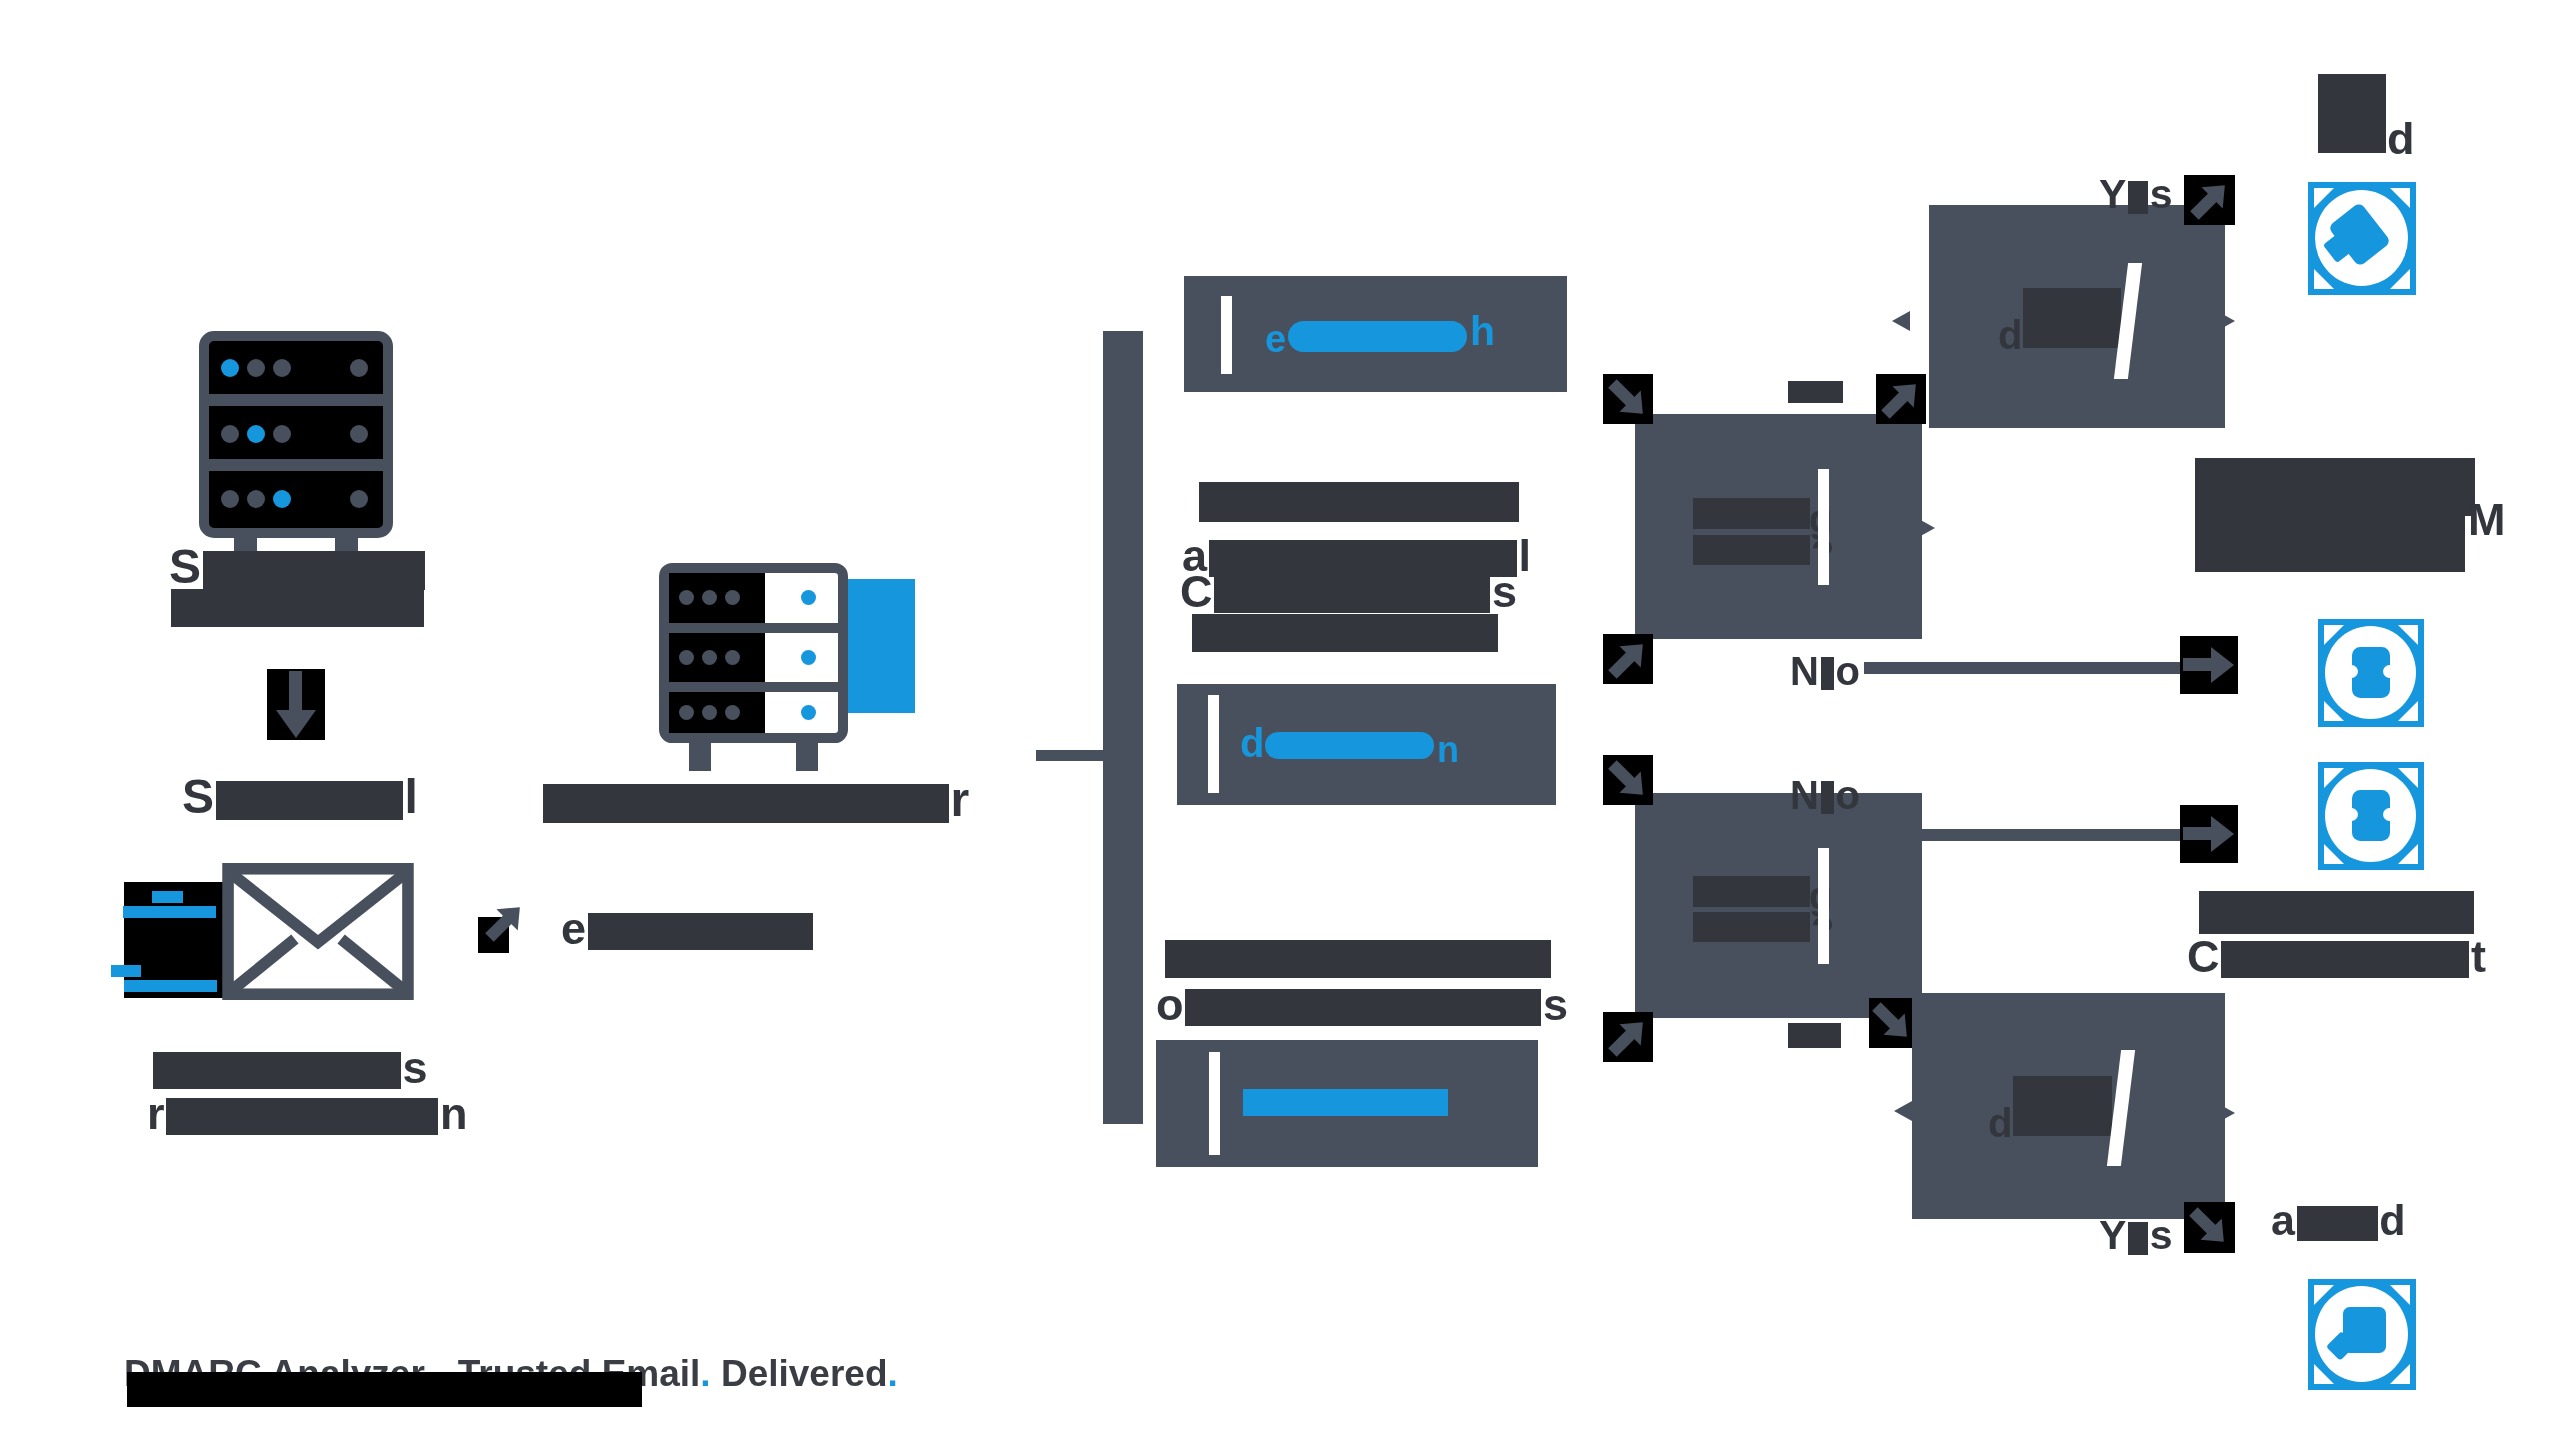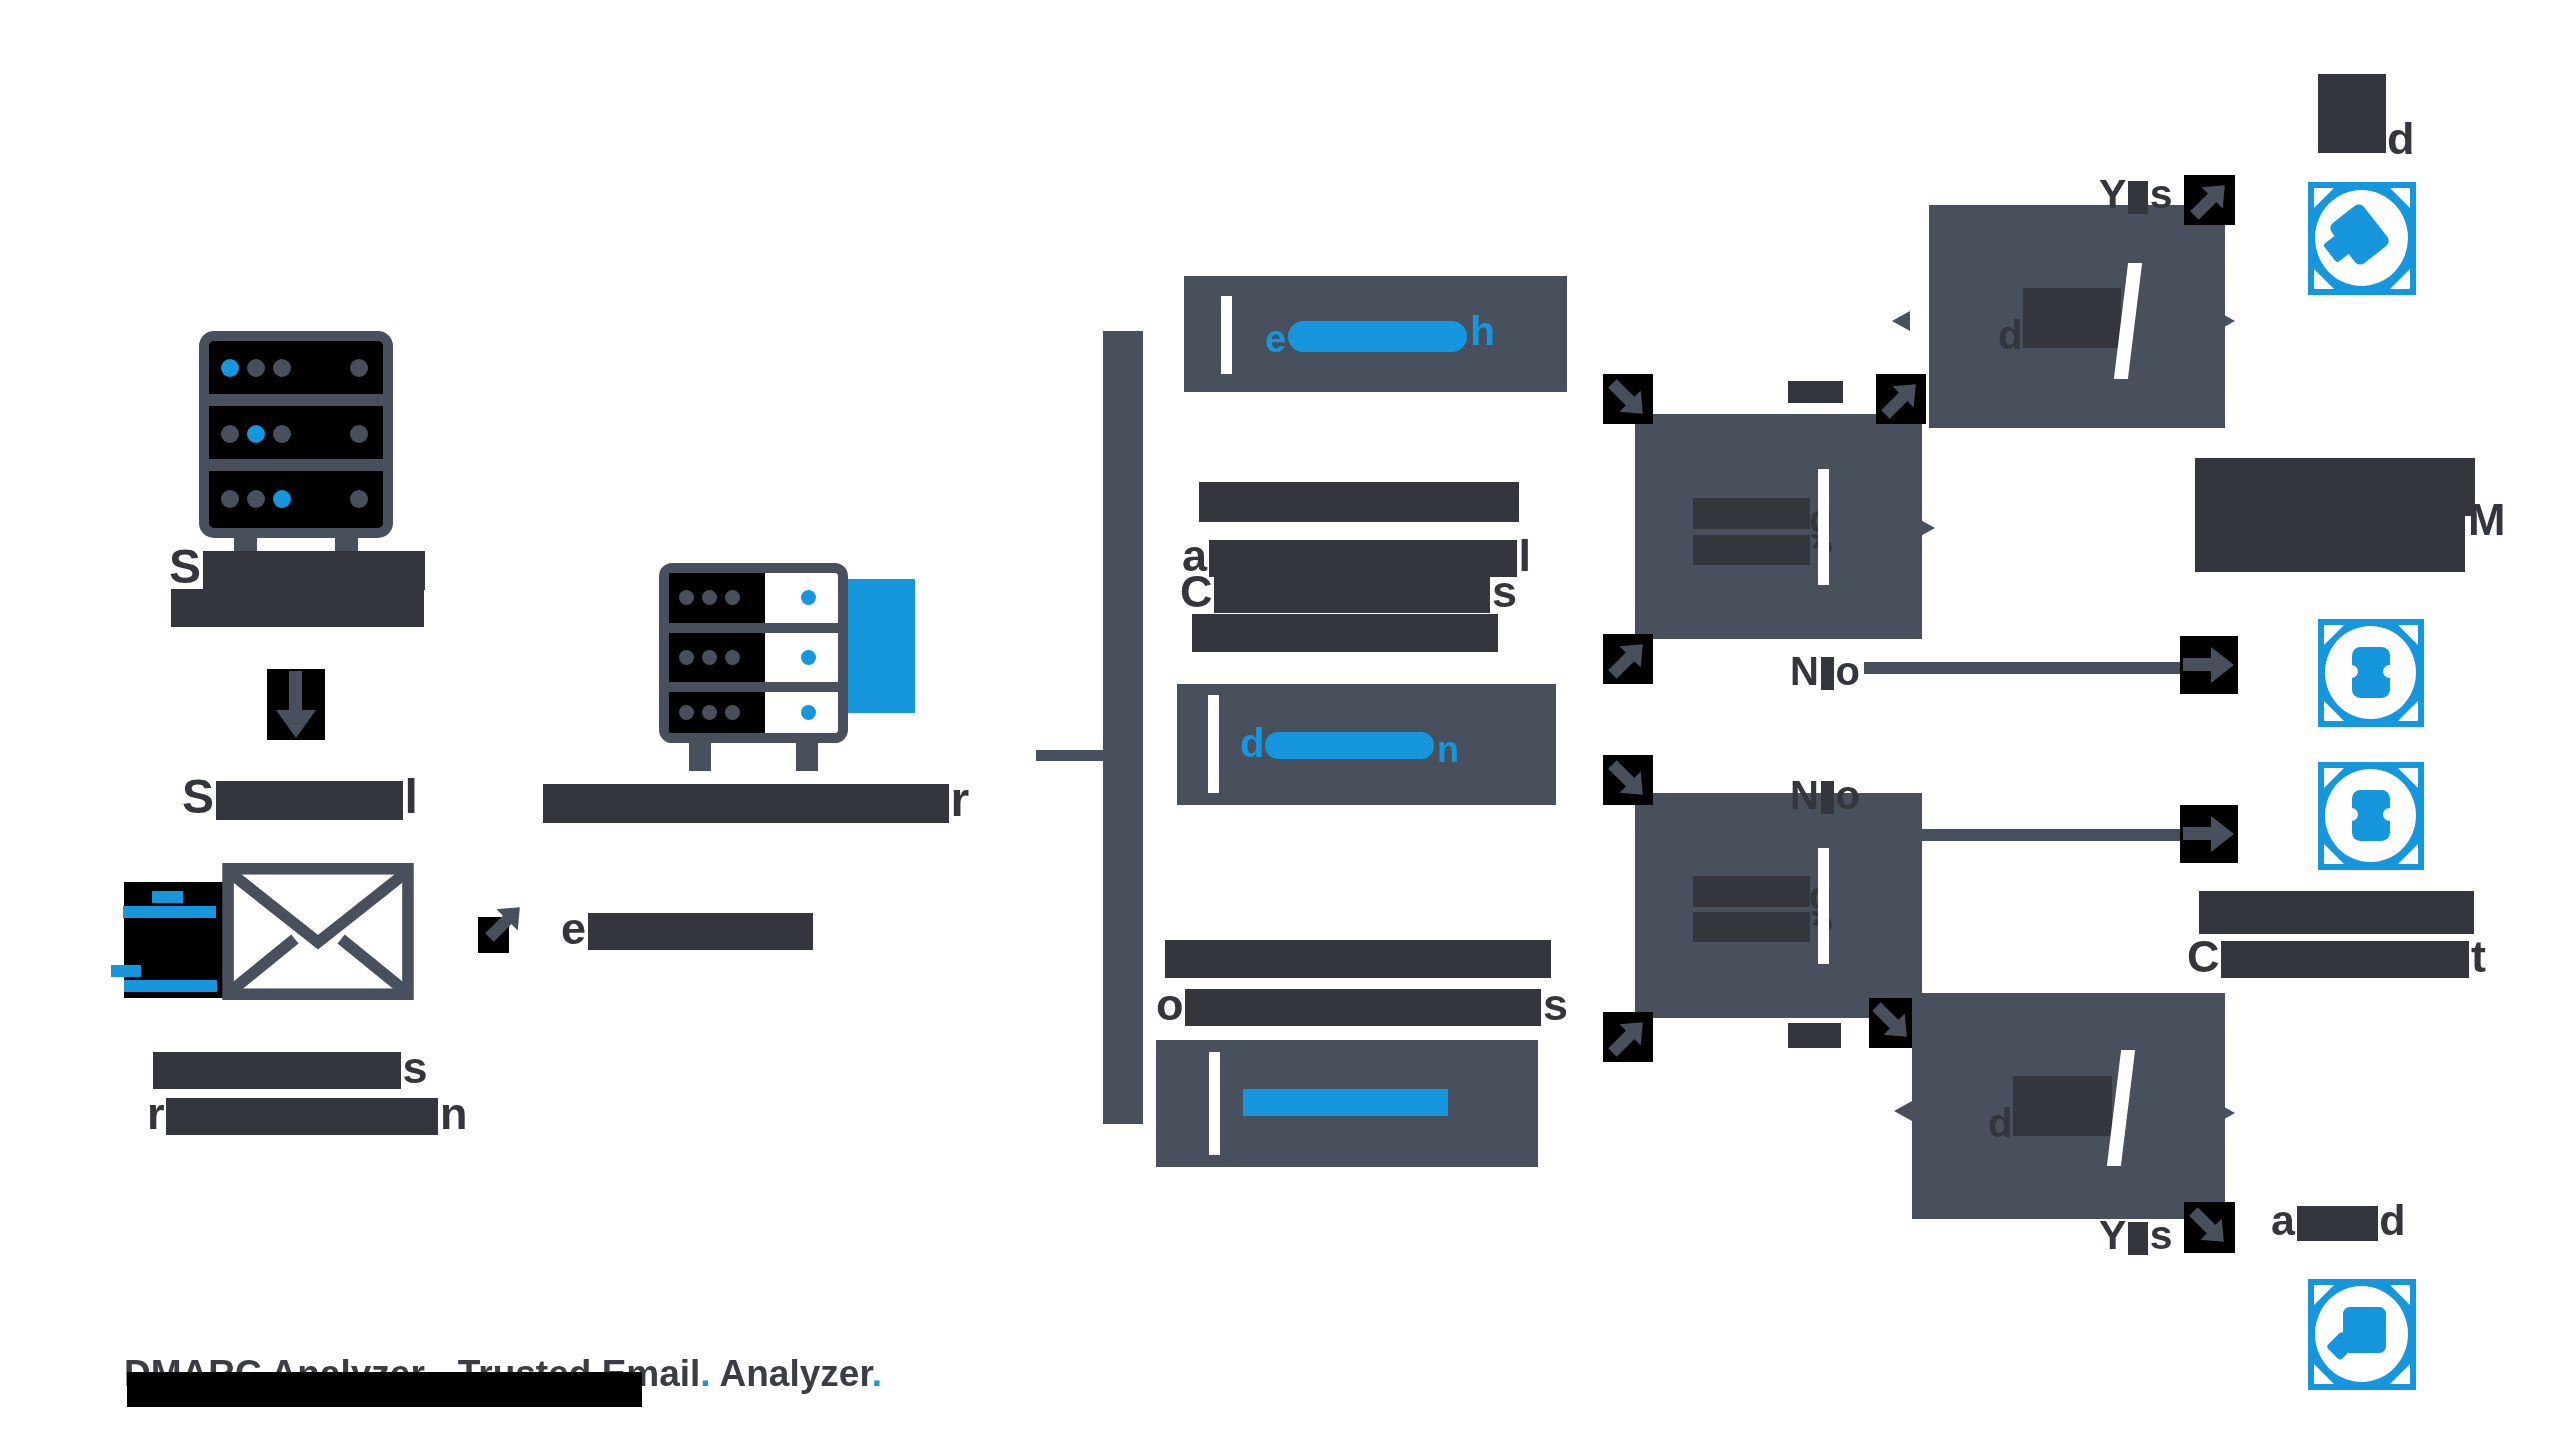--- a/index.html
+++ b/index.html
@@ -115,21 +115,21 @@
     <i class="rb" style="width:248px;"></i>
       <span>s</span>
   </div>
   <div class="row" style="left:147px;top:1091px;font-size:45px;">
     <span>r</span>
       <i class="rb" style="width:272px;"></i>
       <span>n</span>
   </div>
 
   <div class="abs" style="left:124px;top:1353px;font-size:37px;line-height:1.15;color:#3a3d44;">
-    <span>DMARC Analyzer - Trusted Email</span><span class="bluetxt">.</span><span> Analyzer</span><span class="bluetxt">.</span>
+    <span>DMARC Analyzer - Trusted Email</span><span class="bluetxt">.</span><span> Delivered</span><span class="bluetxt">.</span>
   </div>
   <div class="blk" style="left:127px;top:1372px;width:515px;height:35px;"></div>
 
   <div class="bluebox" style="left:844px;top:579px;width:71px;height:134px;"></div>
 
   <div class="abs" style="left:659px;top:563px;width:189px;height:209px;">
     <div class="abs" style="left:0;top:0;width:189px;height:180px;background:#fff;border:10px solid #47505c;border-radius:13.2px;box-sizing:border-box;"></div>
     <div class="blk" style="left:10px;top:10px;width:96px;height:50px;"></div>
     <div class="blk" style="left:10px;top:70px;width:96px;height:50px;"></div>
     <div class="blk" style="left:10px;top:129px;width:96px;height:41px;"></div>

